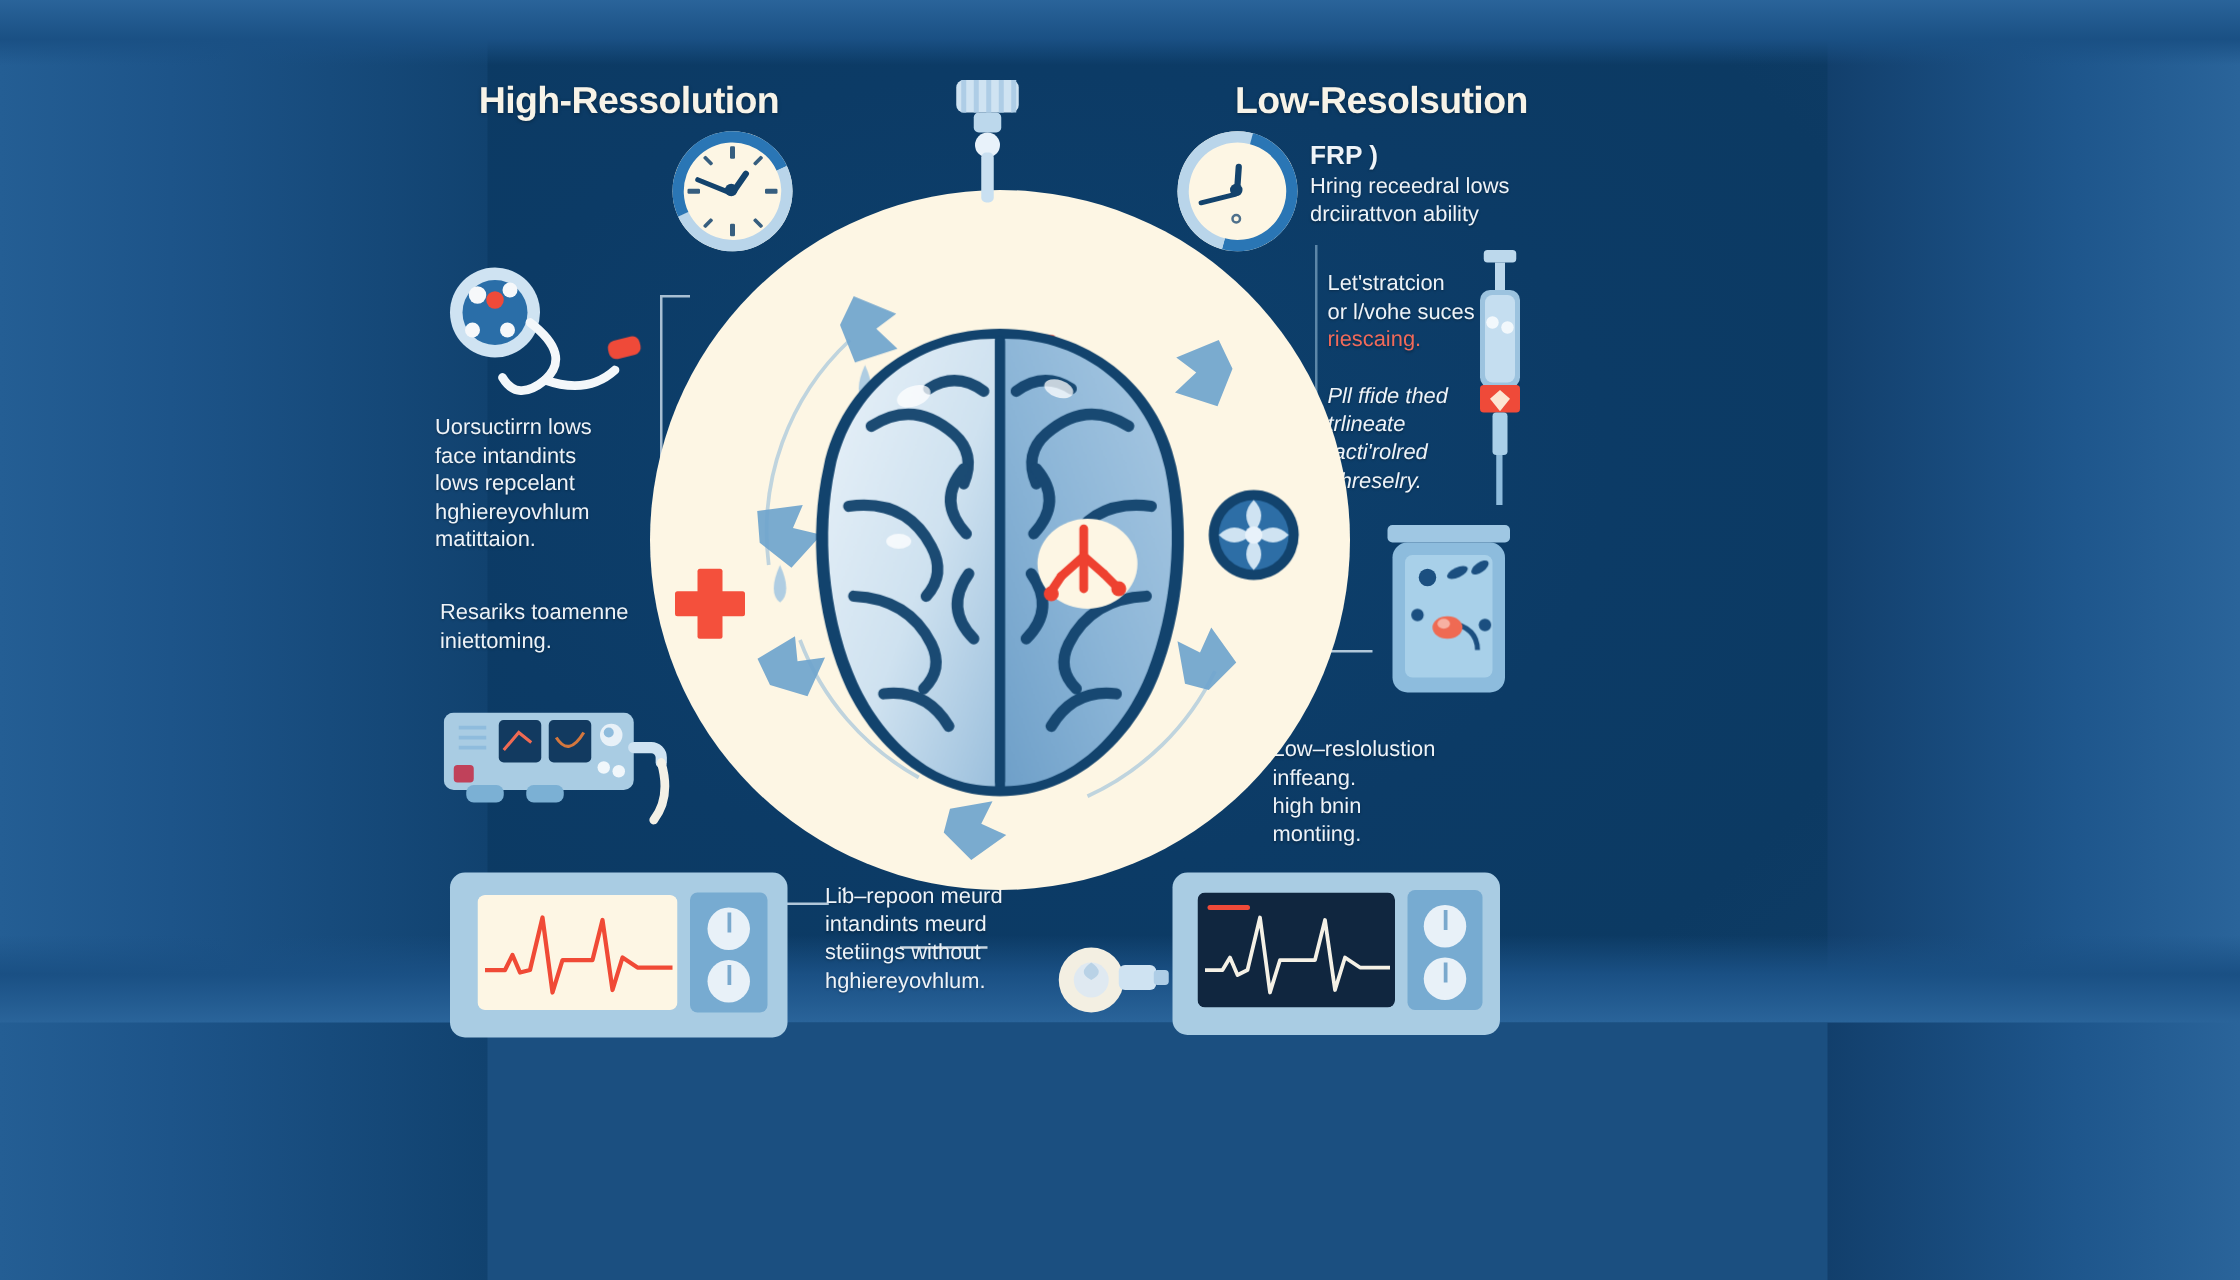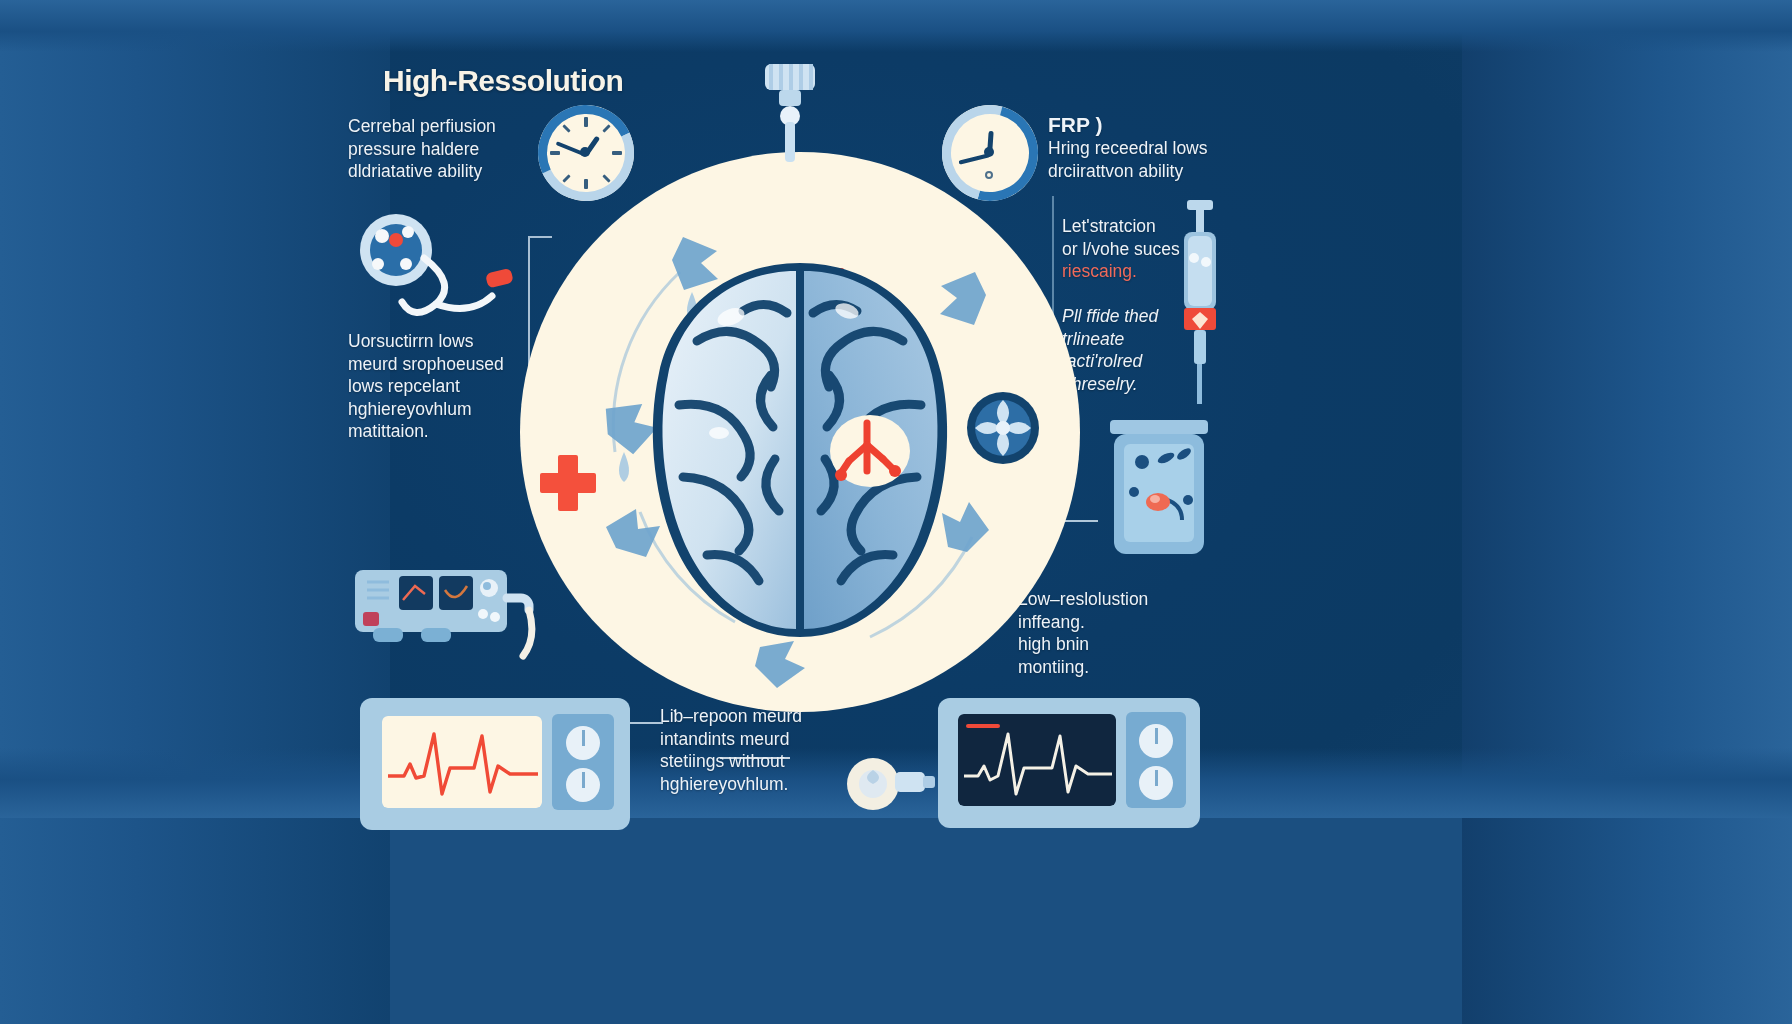--- a/index.html
+++ b/index.html
@@ -127,35 +127,35 @@
 <body>
 
 <div id="canvas">
 
   <div id="frame-left"></div>
   <div id="frame-right"></div>
   <div id="frame-top"></div>
   <div id="frame-bottom"></div>
 
   <div class="heading" id="heading-left">High-Ressolution</div>
-
-  <div class="tblock" id="txt-l1">
-    <span class="ln">Cerrebal perfiusion</span>
-    <span class="ln">pressure haldere</span>
-    <span class="ln">dldriatative ability</span>
-  </div>
+  <div class="heading" id="heading-right">Low-Resolsution</div>
+
 
   <div class="tblock" id="txt-l2">
     <span class="ln">Uorsuctirrn lows</span>
-    <span class="ln">meurd srophoeused</span>
+    <span class="ln">face intandints</span>
     <span class="ln">lows repcelant</span>
     <span class="ln">hghiereyovhlum</span>
     <span class="ln">matittaion.</span>
   </div>
 
+  <div class="tblock" id="txt-l3">
+    <span class="ln">Resariks toamenne</span>
+    <span class="ln">iniettoming.</span>
+  </div>
 
   <div class="tblock" id="txt-r1">
     <span class="ln">FRP )</span>
     <span class="sub">Hring receedral lows</span>
     <span class="sub">drciirattvon ability</span>
   </div>
 
   <div class="tblock" id="txt-r2">
     <span class="ln">Let'stratcion</span>
     <span class="ln">or l/vohe suces</span>

